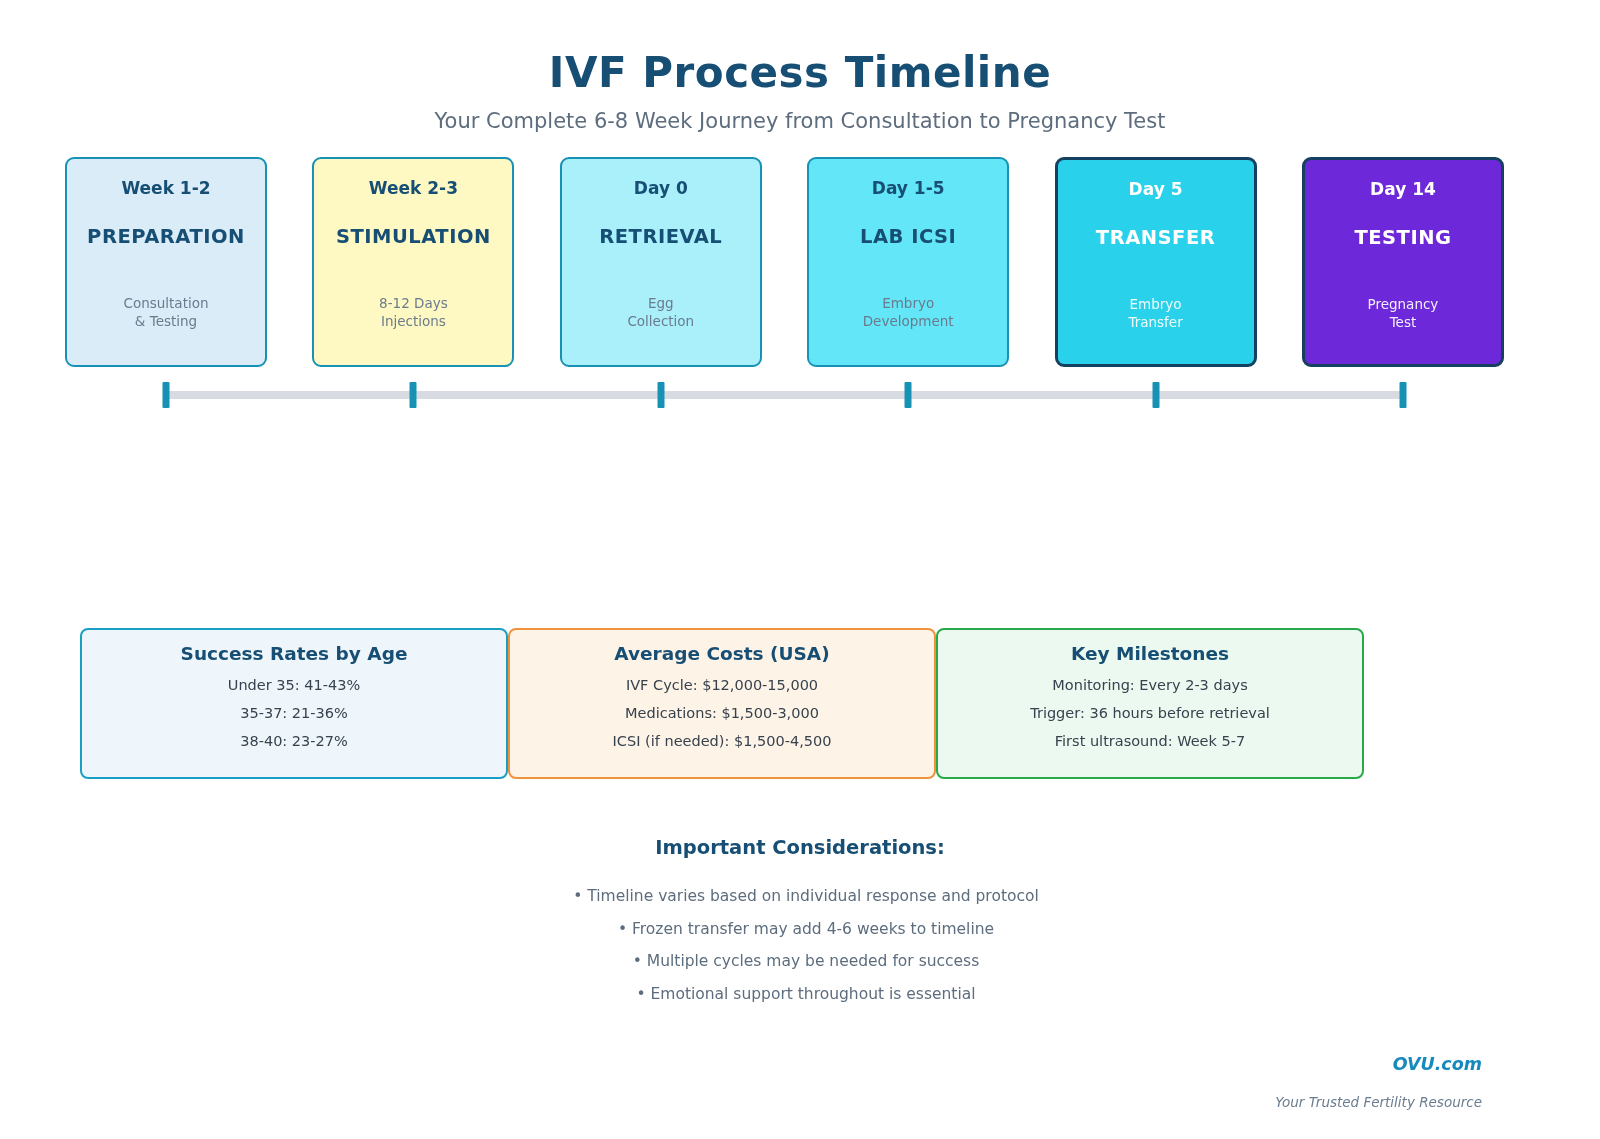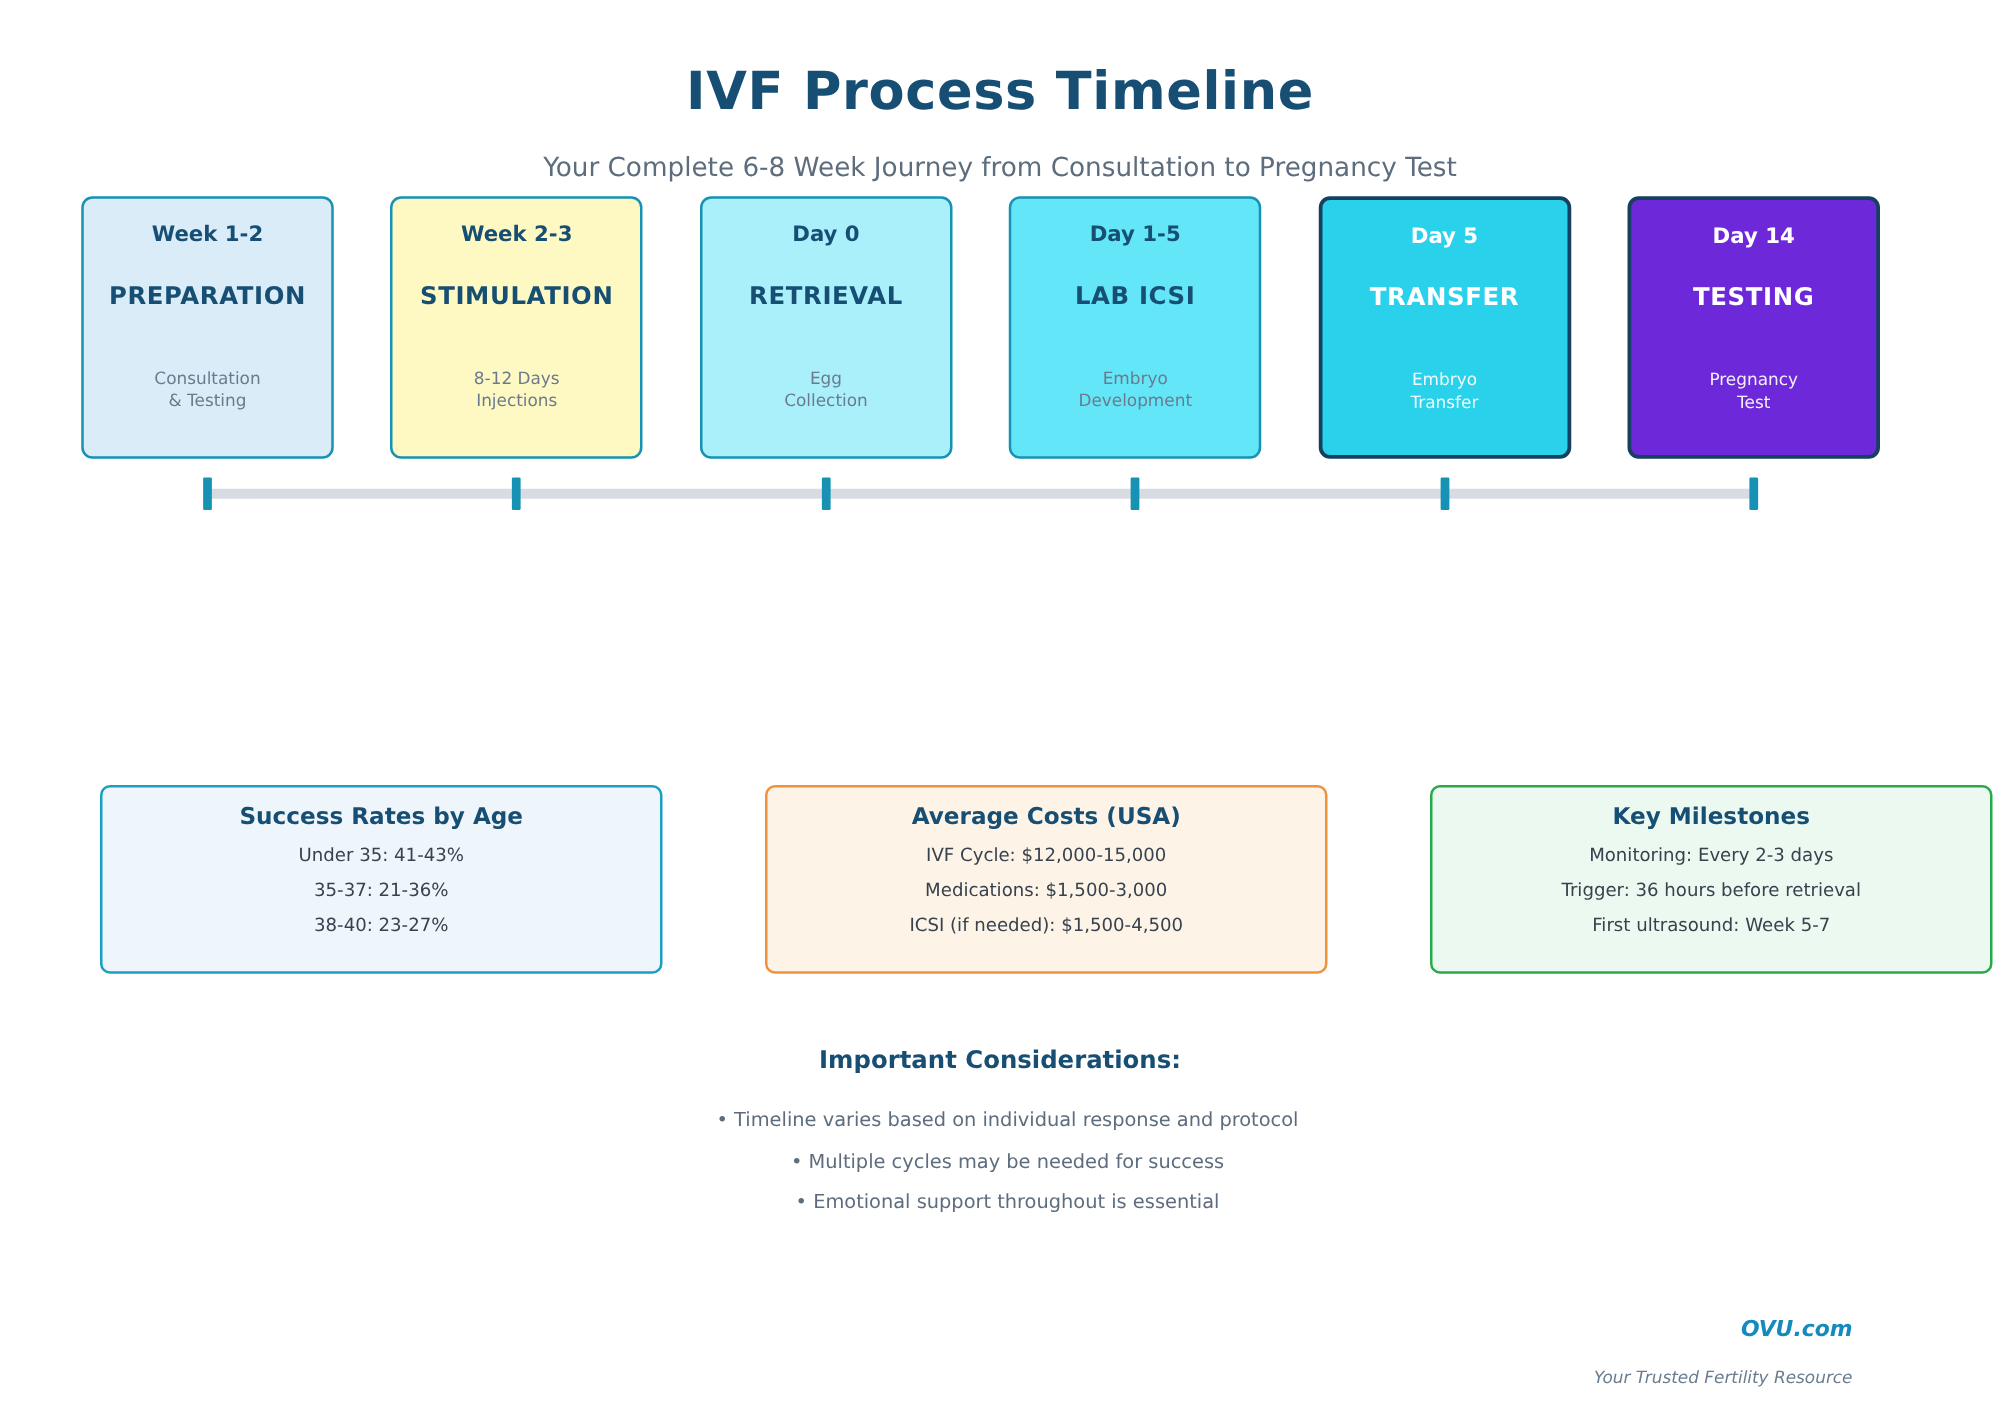--- a/index.html
+++ b/index.html
@@ -12,21 +12,21 @@
   }
   .canvas { position: relative; width: 1600px; height: 1139px; background: #ffffff; }
 
   
   .page-title {
     position: absolute; top: 48px; left: 0; width: 100%;
     text-align: center; font-size: 42px; font-weight: bold; color: #174e74;
     letter-spacing: 0.5px;
   }
   .page-subtitle {
-    position: absolute; top: 122px; left: 0; width: 100%;
+    position: absolute; top: 109px; left: 0; width: 100%;
     text-align: center; font-size: 21px; color: #5d6d7e;
   }
 
   
   .stages {
     position: absolute; top: 157px; left: 65px; width: 1439px; height: 210px;
     display: flex; justify-content: space-between;
   }
   .stage-card {
     position: relative; width: 202px; height: 210px;
@@ -57,21 +57,21 @@
     position: absolute; top: 10px; left: 0; width: 100%; height: 8px;
     background: #d8dce2; border-radius: 4px;
   }
   .axis-tick {
     position: absolute; top: 1px; width: 7px; height: 26px;
     background: #1792b4; border-radius: 1px; transform: translateX(-50%);
   }
 
   
   .info-row {
-    position: absolute; top: 628px; left: 80px; width: 1514px; height: 151px;
+    position: absolute; top: 628px; left: 80px; width: 1284px; height: 151px;
     display: flex; justify-content: space-between;
   }
   .info-box {
     width: 450px; height: 151px;
     border: 2px solid #1a9fc4; border-radius: 8px;
     background: #eef5fb; text-align: center;
   }
   .info-title {
     margin-top: 13px; font-size: 18.5px; font-weight: bold; color: #174e74;
   }
@@ -179,20 +179,21 @@
       <div class="info-item">Monitoring: Every 2-3 days</div>
       <div class="info-item">Trigger: 36 hours before retrieval</div>
       <div class="info-item">First ultrasound: Week 5-7</div>
     </div>
   </div>
 
   <div class="considerations">
     <div class="considerations-title">Important Considerations:</div>
     <ul class="considerations-list">
       <li>Timeline varies based on individual response and protocol</li>
+      <li>Frozen transfer may add 4-6 weeks to timeline</li>
       <li>Multiple cycles may be needed for success</li>
       <li>Emotional support throughout is essential</li>
     </ul>
   </div>
 
   <div class="footer">
     <div class="brand">OVU.com</div>
     <div class="tagline">Your Trusted Fertility Resource</div>
   </div>
 

